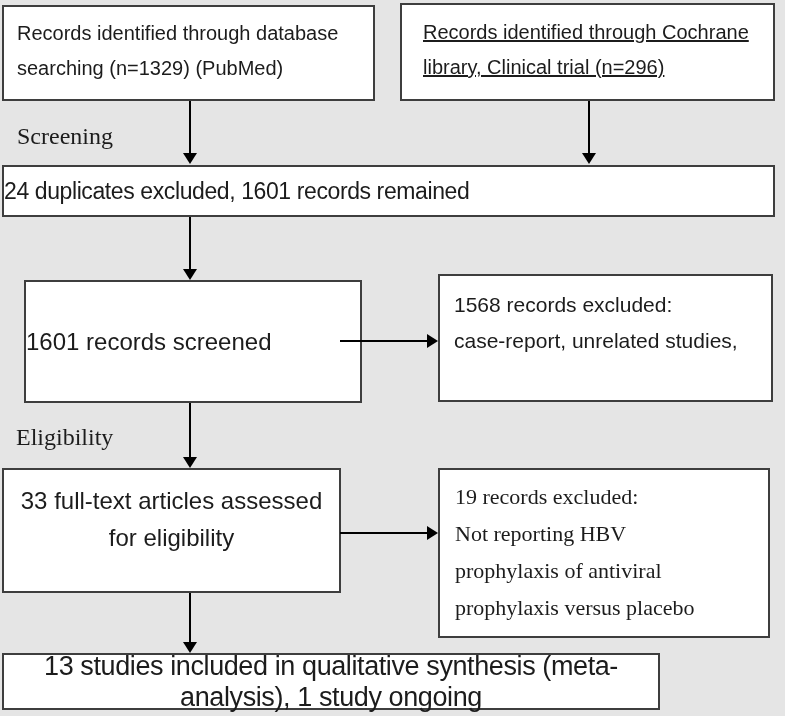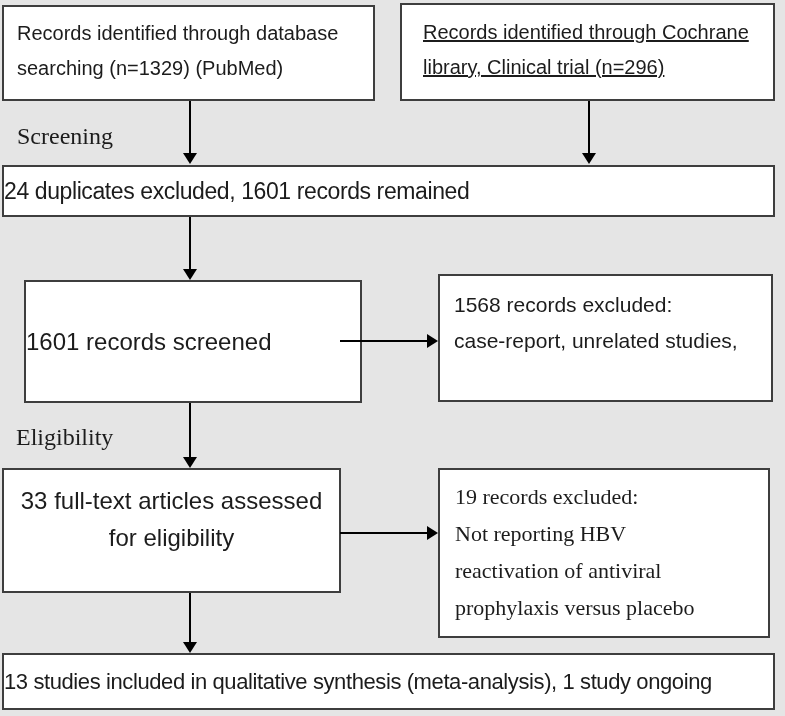--- a/index.html
+++ b/index.html
@@ -56,22 +56,22 @@
   .box-fulltext {
     left: 2px; top: 468px; width: 339px; height: 125px;
     padding-top: 12px; font-size: 24px; line-height: 37px;
     text-align: center;
   }
   .box-excluded-19 {
     left: 438px; top: 468px; width: 332px; height: 170px;
     padding: 8px 15px; font-size: 22px; line-height: 37px;
   }
   .box-included {
-    left: 2px; top: 653px; width: 773px; height: 57px;
-    font-size: 22px;
+    left: 2px; top: 653px; width: 658px; height: 57px;
+    font-size: 27px;
   }
 
   
   .stage-label {
     position: absolute;
     font-size: 24px;
     color: #1c1c1c;
   }
   .label-screening  { left: 17px; top: 123px; }
   .label-eligibility { left: 16px; top: 424px; }
@@ -145,21 +145,21 @@
   </div>
 
   <div class="box sans box-fulltext">
     <div>33 full-text articles assessed</div>
     <div>for eligibility</div>
   </div>
 
   <div class="box serif box-excluded-19">
     <div>19 records excluded:</div>
     <div>Not reporting HBV</div>
-    <div>reactivation of antiviral</div>
+    <div>prophylaxis of antiviral</div>
     <div>prophylaxis versus placebo</div>
   </div>
 
   <div class="box sans condensed center box-included">
     <span>13 studies included in qualitative synthesis (meta-analysis), 1 study ongoing</span>
   </div>
 
   <div class="arr-v arr-db"></div>
   <div class="arr-v arr-cochrane"></div>
   <div class="arr-v arr-dup"></div>

